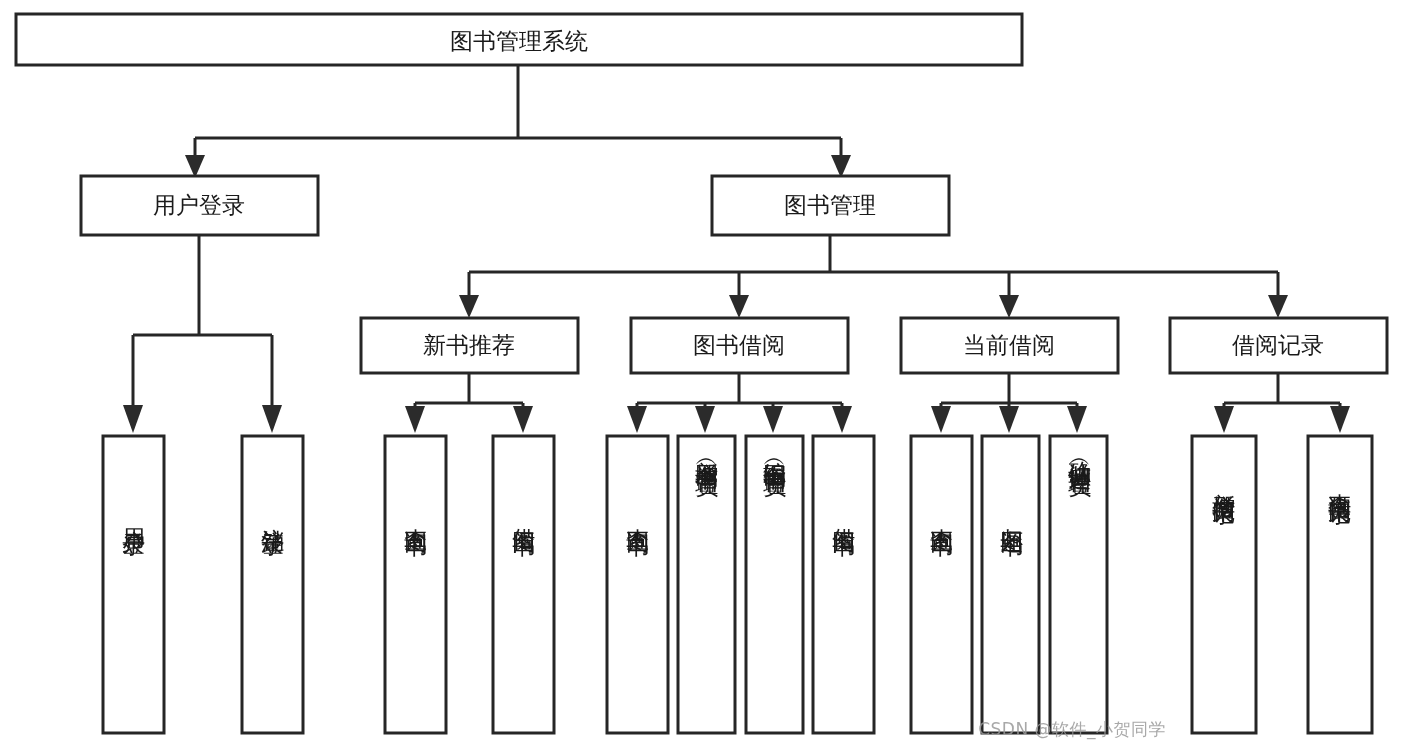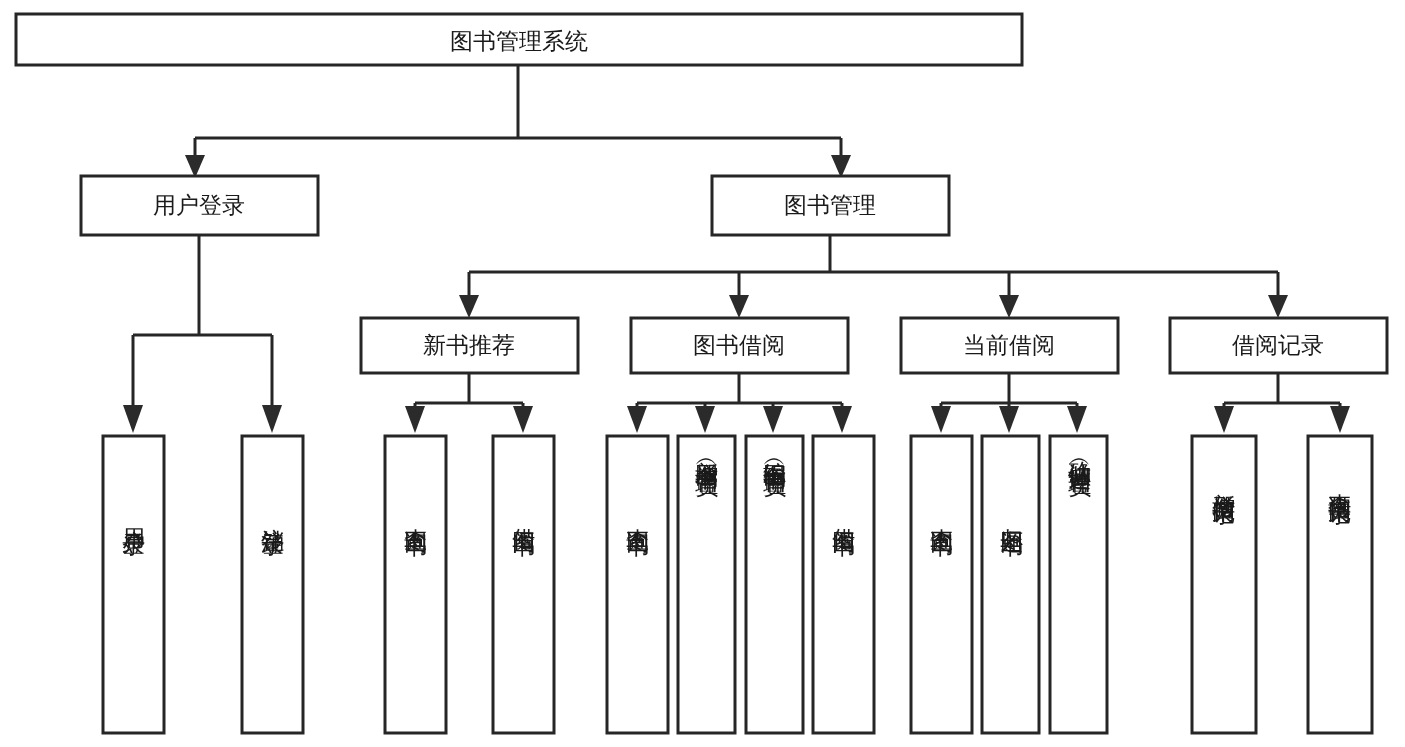--- a/index.html
+++ b/index.html
@@ -223,14 +223,15 @@
   <div class="vlabel" style="left:763px; top:443px;">编辑图书（管理员）</div>
   <div class="vlabel" style="left:832px; top:510px;">借阅图书</div>
 
   <div class="vlabel" style="left:930px; top:510px;">查询图书</div>
   <div class="vlabel" style="left:1000px; top:510px;">归还图书</div>
   <div class="vlabel" style="left:1068px; top:443px;">确认归还（管理员）</div>
 
   <div class="vlabel" style="left:1212px; top:475px;">新增借阅记录</div>
   <div class="vlabel" style="left:1328px; top:475px;">查询借阅记录</div>
 
+  <div class="watermark">CSDN @软件_小贺同学</div>
 
 </div>
 
 </body></html>

